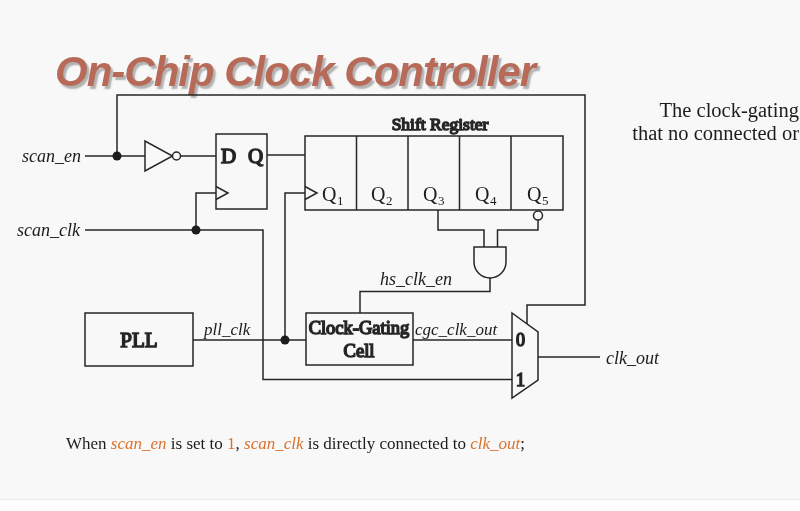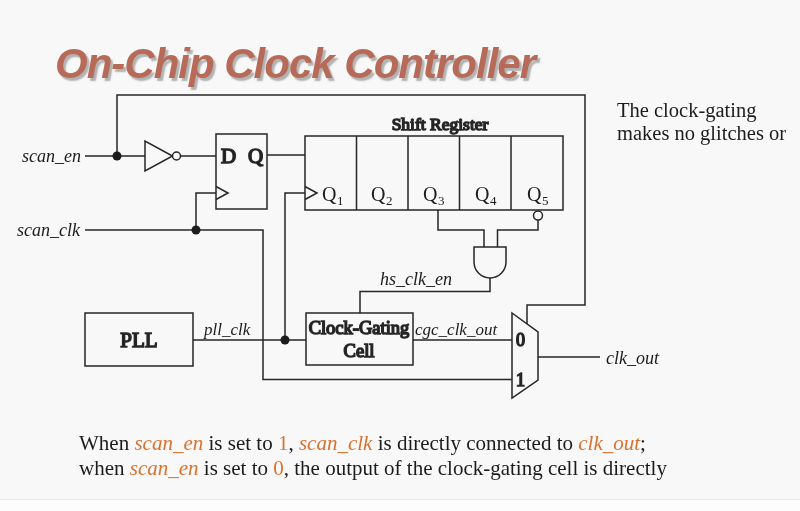--- a/index.html
+++ b/index.html
@@ -7,36 +7,36 @@
     width:800px;height:511px;position:relative;overflow:hidden;
     background:#f8f8f8;
     font-family:"Liberation Serif", serif;
     color:#1c1c1c;
   }
   .bottom-strip{
     position:absolute;left:0;bottom:0;width:800px;height:11px;
     background:#fdfdfe;border-top:1px solid #ececf0;
   }
   .slide-title{
-    position:absolute;left:55px;top:12px;width:700px;
+    position:absolute;left:55px;top:20px;width:700px;
     font-family:"Liberation Sans", sans-serif;
     font-weight:bold;font-style:italic;
     font-size:42px;letter-spacing:-1px;
     color:#b76a58;
     text-shadow:2.5px 2.5px 1.5px rgba(140,140,140,0.65);
     white-space:nowrap;
   }
   .diagram-svg{position:absolute;left:0;top:0;}
   .side-note{
     position:absolute;left:617px;top:99px;width:182px;
-    font-size:20.5px;line-height:23.4px;
+    font-size:20.5px;line-height:23.4px;text-align:right;
   }
   .bottom-note{
-    position:absolute;left:79px;top:431px;width:680px;
-    font-size:21px;line-height:25.4px;
+    position:absolute;left:66px;top:431px;width:680px;
+    font-size:17px;line-height:25.4px;
   }
   .accent{color:#d9722e;}
   .ital{font-style:italic;}
   .rich-line{white-space:nowrap;}
   svg text{font-family:"Liberation Serif", serif;fill:#1c1c1c;}
   svg .sig{font-style:italic;}
 </style>
 </head>
 <body>
 
@@ -109,21 +109,20 @@
     <text class="sig" x="17" y="236">scan_clk</text>
     <text class="sig" x="204" y="335" font-size="17">pll_clk</text>
     <text class="sig" x="380" y="285">hs_clk_en</text>
     <text class="sig" x="415" y="335" font-size="17">cgc_clk_out</text>
     <text class="sig" x="606" y="364">clk_out</text>
   </g>
 </svg>
 
 <div class="side-note">
   <div class="rich-line"><span>The clock-gating</span></div>
-  <div class="rich-line"><span>makes no glitches or</span></div>
+  <div class="rich-line"><span>that no connected or</span></div>
 </div>
 
 <div class="bottom-note">
   <div class="rich-line"><span>When </span><span class="accent ital">scan_en</span><span> is set to </span><span class="accent">1</span><span>, </span><span class="accent ital">scan_clk</span><span> is directly connected to </span><span class="accent ital">clk_out</span><span>;</span></div>
-  <div class="rich-line"><span>when </span><span class="accent ital">scan_en</span><span> is set to </span><span class="accent">0</span><span>, the output of the clock-gating cell is directly</span></div>
 </div>
 
 <div class="bottom-strip"></div>
 
 </body></html>

